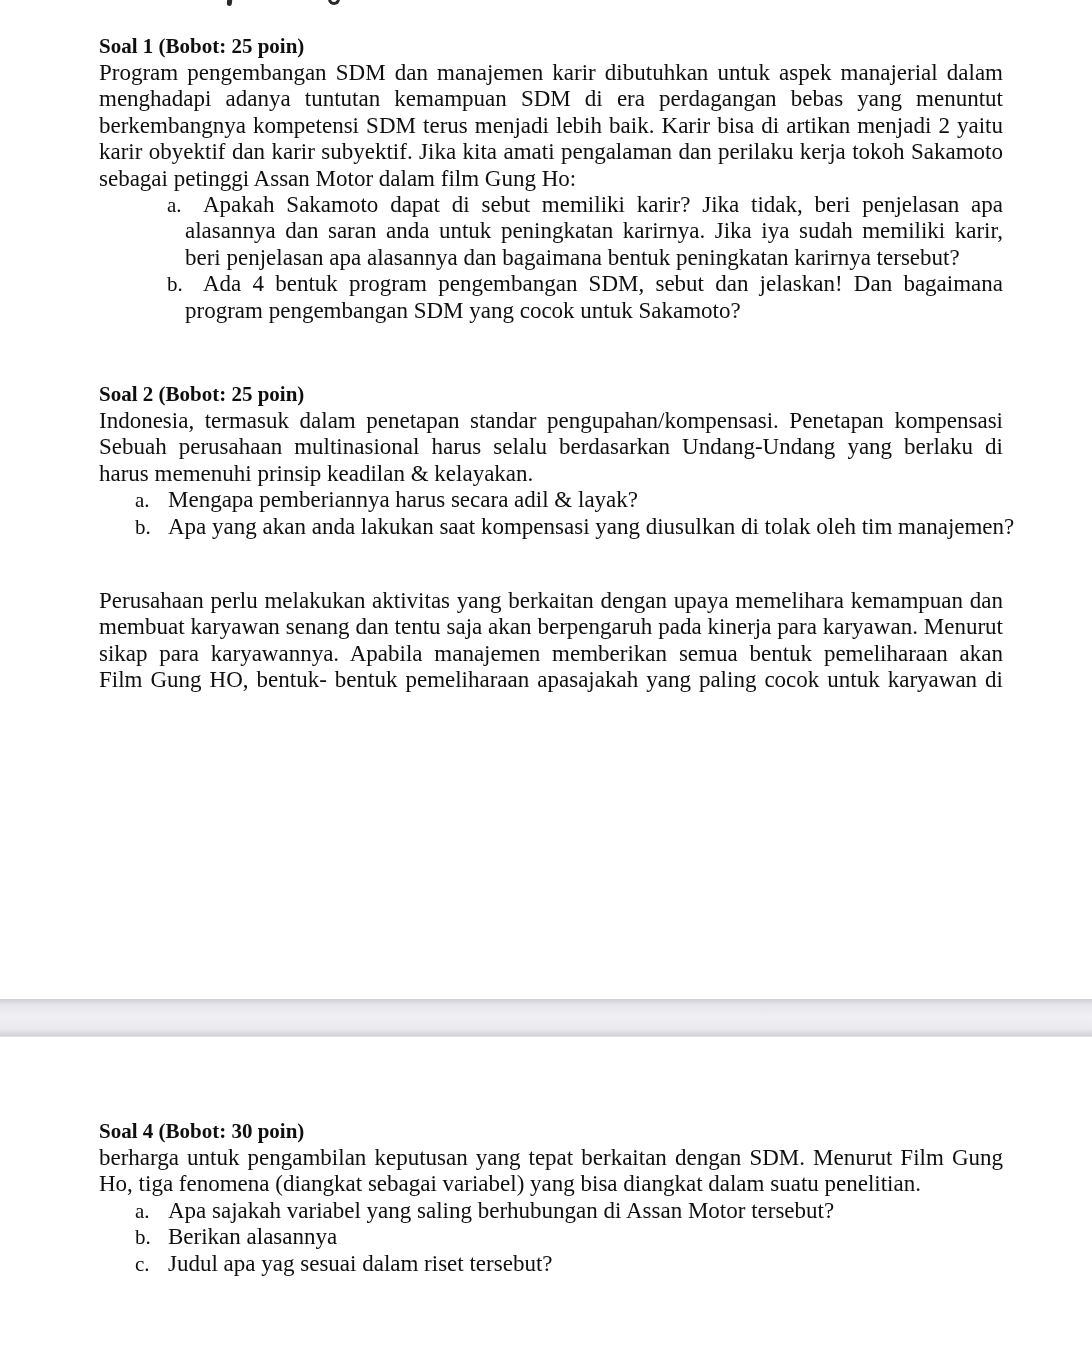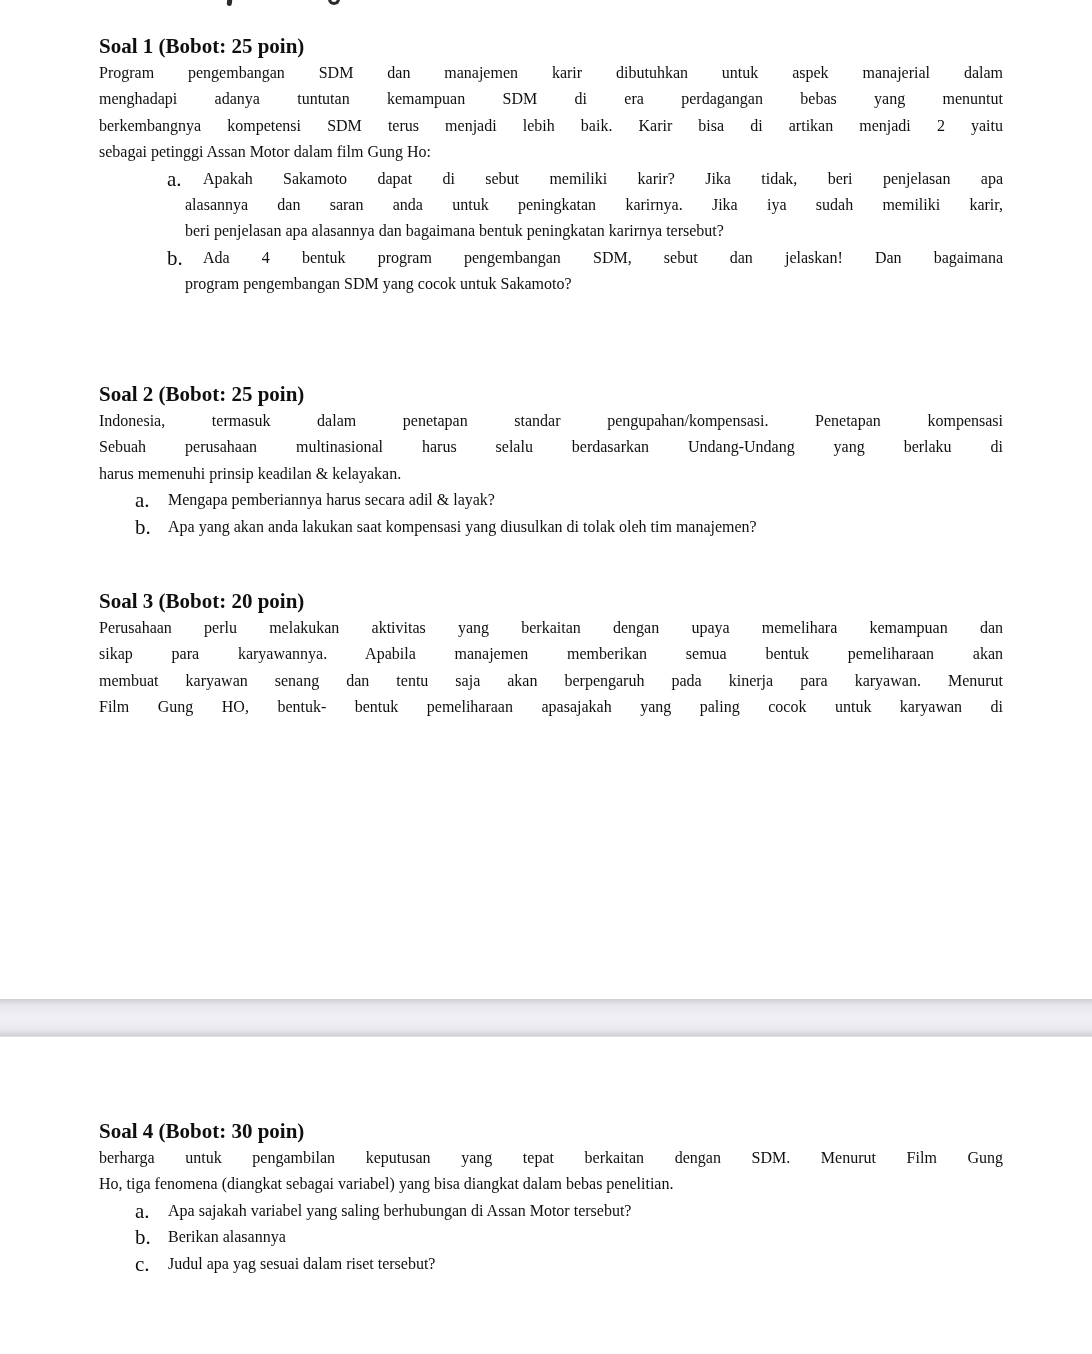--- a/index.html
+++ b/index.html
@@ -24,21 +24,21 @@
   }
   .heading {
     margin: 0;
     font-size: 21px;
     font-weight: bold;
     line-height: 27px;
     height: 27px;
     white-space: nowrap;
   }
   .ln {
-    font-size: 16px;
+    font-size: 23px;
     line-height: 26.4px;
     height: 26.4px;
     white-space: nowrap;
   }
   .j {
     text-align: justify;
     text-align-last: justify;
   }
   
   .items-deep { margin-left: 86px; }
@@ -101,20 +101,21 @@
 
   <span class="frag-hook"></span>
   <span class="frag-loop"></span>
 
   <div class="section" style="top:33px">
     <h2 class="heading">Soal 1 (Bobot: 25 poin)</h2>
     <div>
       <div class="ln j">Program pengembangan SDM dan manajemen karir dibutuhkan untuk aspek manajerial dalam</div>
       <div class="ln j">menghadapi adanya tuntutan kemampuan SDM di era perdagangan bebas yang menuntut</div>
       <div class="ln j">berkembangnya kompetensi SDM terus menjadi lebih baik. Karir bisa di artikan menjadi 2 yaitu</div>
+      <div class="ln j">karir obyektif dan karir subyektif. Jika kita amati pengalaman dan perilaku kerja tokoh Sakamoto</div>
       <div class="ln">sebagai petinggi Assan Motor dalam film Gung Ho:</div>
     </div>
     <div class="items-deep">
       <div class="item">
         <span class="marker">a.</span>
         <div class="ln j first">Apakah Sakamoto dapat di sebut memiliki karir? Jika tidak, beri penjelasan apa</div>
         <div class="ln j">alasannya dan saran anda untuk peningkatan karirnya. Jika iya sudah memiliki karir,</div>
         <div class="ln">beri penjelasan apa alasannya dan bagaimana bentuk peningkatan karirnya tersebut?</div>
       </div>
       <div class="item">
@@ -138,36 +139,35 @@
         <div class="ln">Mengapa pemberiannya harus secara adil &amp; layak?</div>
       </div>
       <div class="item">
         <span class="marker">b.</span>
         <div class="ln">Apa yang akan anda lakukan saat kompensasi yang diusulkan di tolak oleh tim manajemen?</div>
       </div>
     </div>
   </div>
 
   <div class="section" style="top:588px">
-    <h2 class="heading">Soal 3 (Bobot: 20 poin)</h2>
     <div>
       <div class="ln j">Perusahaan perlu melakukan aktivitas yang berkaitan dengan upaya memelihara kemampuan dan</div>
+      <div class="ln j">membuat karyawan senang dan tentu saja akan berpengaruh pada kinerja para karyawan. Menurut</div>
       <div class="ln j">sikap para karyawannya. Apabila manajemen memberikan semua bentuk pemeliharaan akan</div>
-      <div class="ln j">membuat karyawan senang dan tentu saja akan berpengaruh pada kinerja para karyawan. Menurut</div>
       <div class="ln j">Film Gung HO, bentuk- bentuk pemeliharaan apasajakah yang paling cocok untuk karyawan di</div>
     </div>
   </div>
 
   <div class="page-break"></div>
 
   <div class="section" style="top:1118px">
     <h2 class="heading">Soal 4 (Bobot: 30 poin)</h2>
     <div>
       <div class="ln j">berharga untuk pengambilan keputusan yang tepat berkaitan dengan SDM. Menurut Film Gung</div>
-      <div class="ln">Ho, tiga fenomena (diangkat sebagai variabel) yang bisa diangkat dalam bebas penelitian.</div>
+      <div class="ln">Ho, tiga fenomena (diangkat sebagai variabel) yang bisa diangkat dalam suatu penelitian.</div>
     </div>
     <div class="items-shallow">
       <div class="item">
         <span class="marker">a.</span>
         <div class="ln">Apa sajakah variabel yang saling berhubungan di Assan Motor tersebut?</div>
       </div>
       <div class="item">
         <span class="marker">b.</span>
         <div class="ln">Berikan alasannya</div>
       </div>

